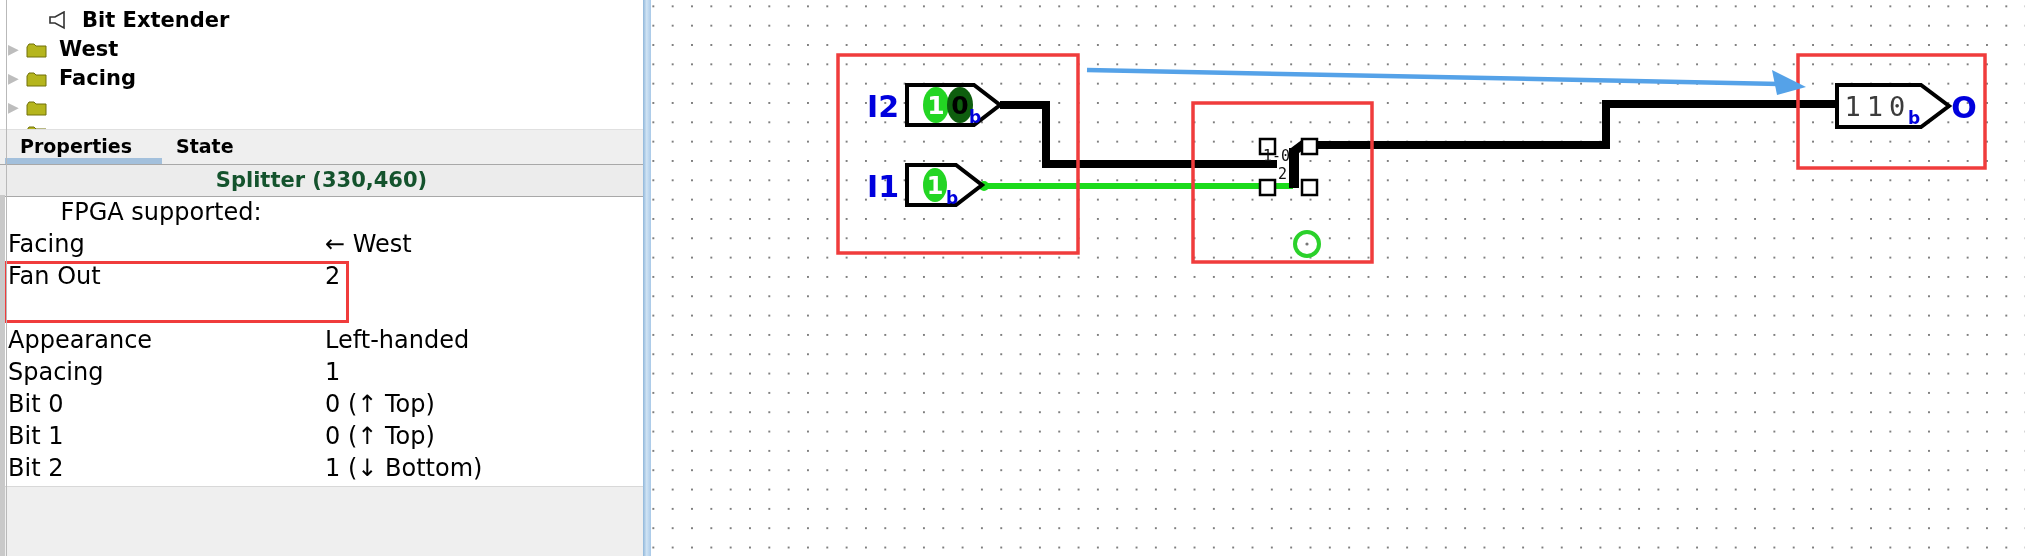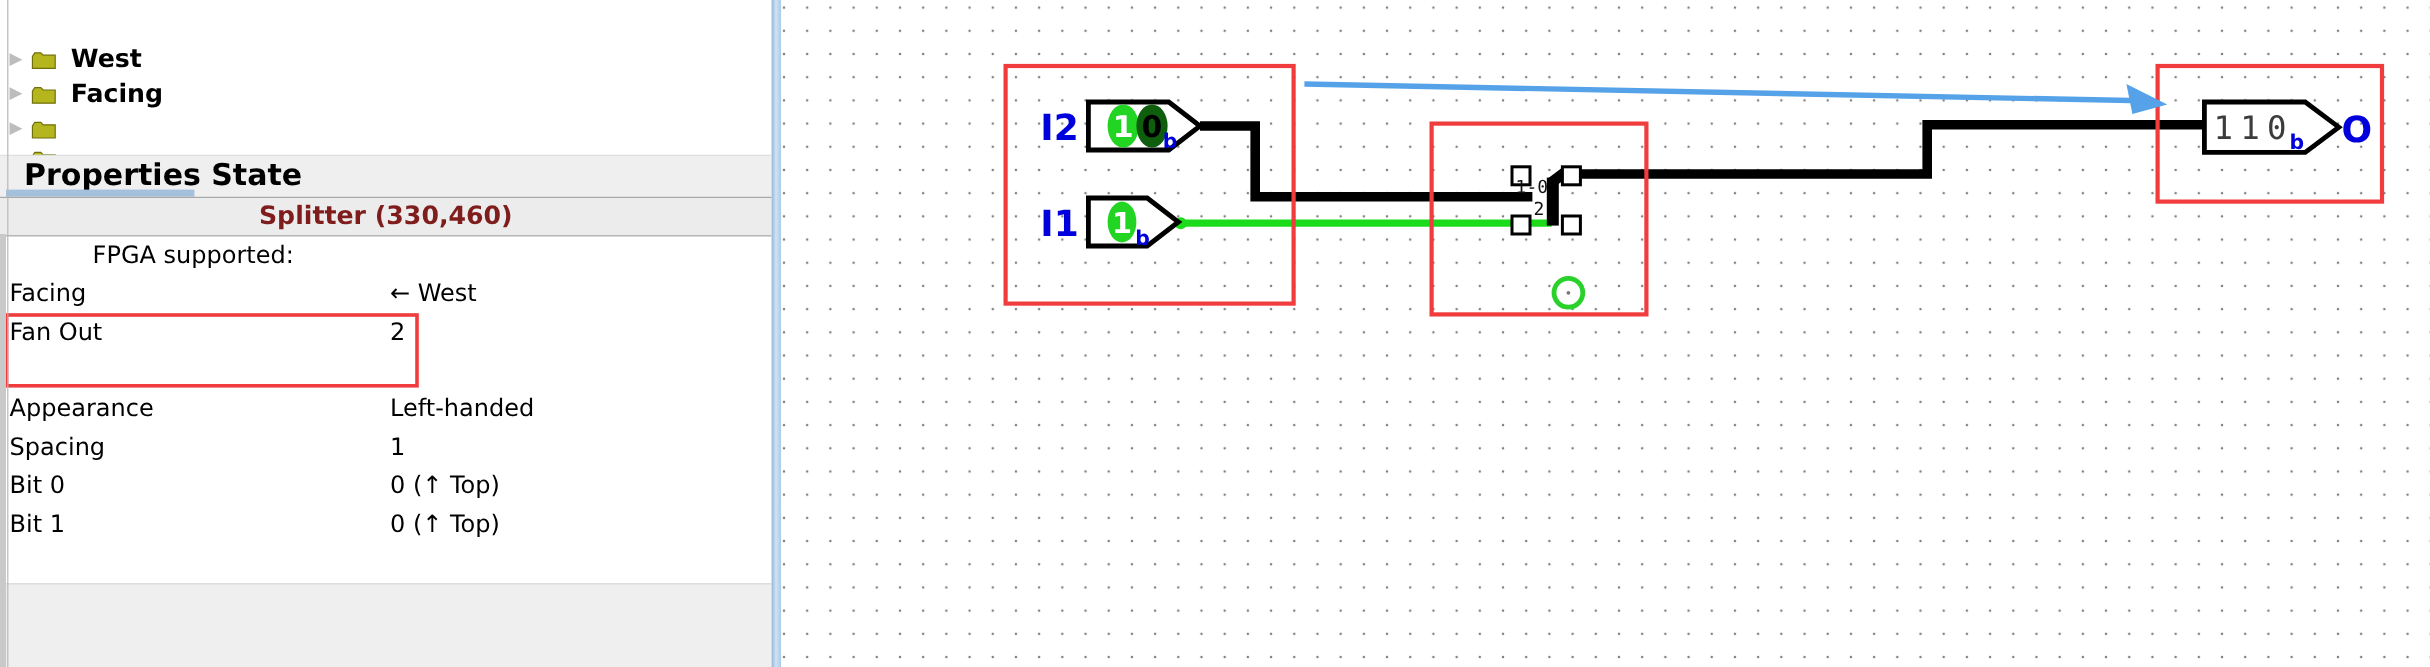--- a/index.html
+++ b/index.html
@@ -15,30 +15,30 @@
   
   #tree{position:absolute;left:0;top:0;width:643px;height:131px;}
   .titem{position:absolute;left:0;height:28px;display:flex;align-items:center;
          font-weight:bold;font-size:21px;color:#000;white-space:nowrap;}
   .twisty{display:inline-block;width:18px;margin-left:8px;color:#bdbdbd;font-size:14px;line-height:28px;}
   .icon-slot{display:inline-block;width:22px;height:18px;margin-right:11px;}
   .tlabel{margin-left:0;}
 
   
   #tabbar{position:absolute;left:0;top:129px;width:643px;height:35px;background:#efefef;border-top:1px solid #e0e0e0;}
-  .tab{position:absolute;top:0;height:30px;line-height:32px;font-weight:bold;font-size:25px;color:#000;padding:0 6px;}
+  .tab{position:absolute;top:0;height:30px;line-height:32px;font-weight:bold;font-size:19px;color:#000;padding:0 6px;}
   #tab-underline{position:absolute;left:5px;top:28px;width:157px;height:6px;background:#a3c0dc;}
 
   
   #prop-header{position:absolute;left:0;top:164px;width:643px;height:31px;background:#ececec;
                border-top:1px solid #a8a8a8;border-bottom:1px solid #a8a8a8;
-               text-align:center;font-weight:bold;font-size:21px;line-height:31px;color:#7f1d1d;}
-
-  
-  .prow{position:absolute;left:0;width:643px;height:32px;font-size:20px;color:#000;}
+               text-align:center;font-weight:bold;font-size:21px;line-height:31px;color:#14532d;}
+
+  
+  .prow{position:absolute;left:0;width:643px;height:32px;font-size:24px;color:#000;}
   .plabel{position:absolute;left:8px;top:0;line-height:32px;}
   .plabel-centered{position:absolute;left:0;width:322px;text-align:center;line-height:32px;}
   .pvalue{position:absolute;left:325px;top:0;line-height:32px;}
   .green-cell{position:absolute;left:322px;top:1px;width:320px;height:30px;background:#00ee00;
               text-align:center;line-height:30px;color:#000;}
   #prop-redbox{position:absolute;left:4px;top:261px;width:345px;height:62px;
                border:3px solid #f03c3c;box-sizing:border-box;pointer-events:none;}
 
   
   #separator{position:absolute;left:643px;top:0;width:8px;height:556px;
@@ -51,20 +51,28 @@
   #overlay{position:absolute;left:0;top:0;width:2025px;height:556px;}
 </style>
 </head>
 <body>
 
 <div id="app">
 
   <div id="left-panel">
 
     <div id="tree">
+      <div class="titem" style="top:6px;padding-left:49px;">
+        <span class="icon-slot">
+          <svg width="18" height="19" viewBox="0 0 18 19">
+              <polygon points="1,6 6,6 15,1 15,17 6,12 1,12" fill="#fff" stroke="#333" stroke-width="1.6"></polygon>
+            </svg>
+        </span>
+        <span class="tlabel">Bit Extender</span>
+      </div>
 
       <div class="titem" style="top:35px;">
         <span class="twisty">▶</span>
         <span class="icon-slot">
           <svg width="21" height="17" viewBox="0 0 21 17">
               <path d="M1,5 L1,15 L20,15 L20,4 L10,4 L8,2 L3,2 Z" fill="#b5b51d" stroke="#70700a" stroke-width="1"></path>
             </svg>
         </span>
         <span class="tlabel">West</span>
       </div>
@@ -126,20 +134,24 @@
       <span class="plabel">Spacing</span>
       <span class="pvalue">1</span>
     </div>
     <div class="prow" style="top:388px;">
       <span class="plabel">Bit 0</span>
       <span class="pvalue">0 (↑ Top)</span>
     </div>
     <div class="prow" style="top:420px;">
       <span class="plabel">Bit 1</span>
       <span class="pvalue">0 (↑ Top)</span>
+    </div>
+    <div class="prow" style="top:452px;">
+      <span class="plabel">Bit 2</span>
+      <span class="pvalue">1 (↓ Bottom)</span>
     </div>
 
     <div id="prop-redbox"></div>
     <div class="panel-bottom"></div>
     <div class="left-gray-strip"></div>
     <div class="vline"></div>
   </div>
 
   <div id="separator"></div>
 

